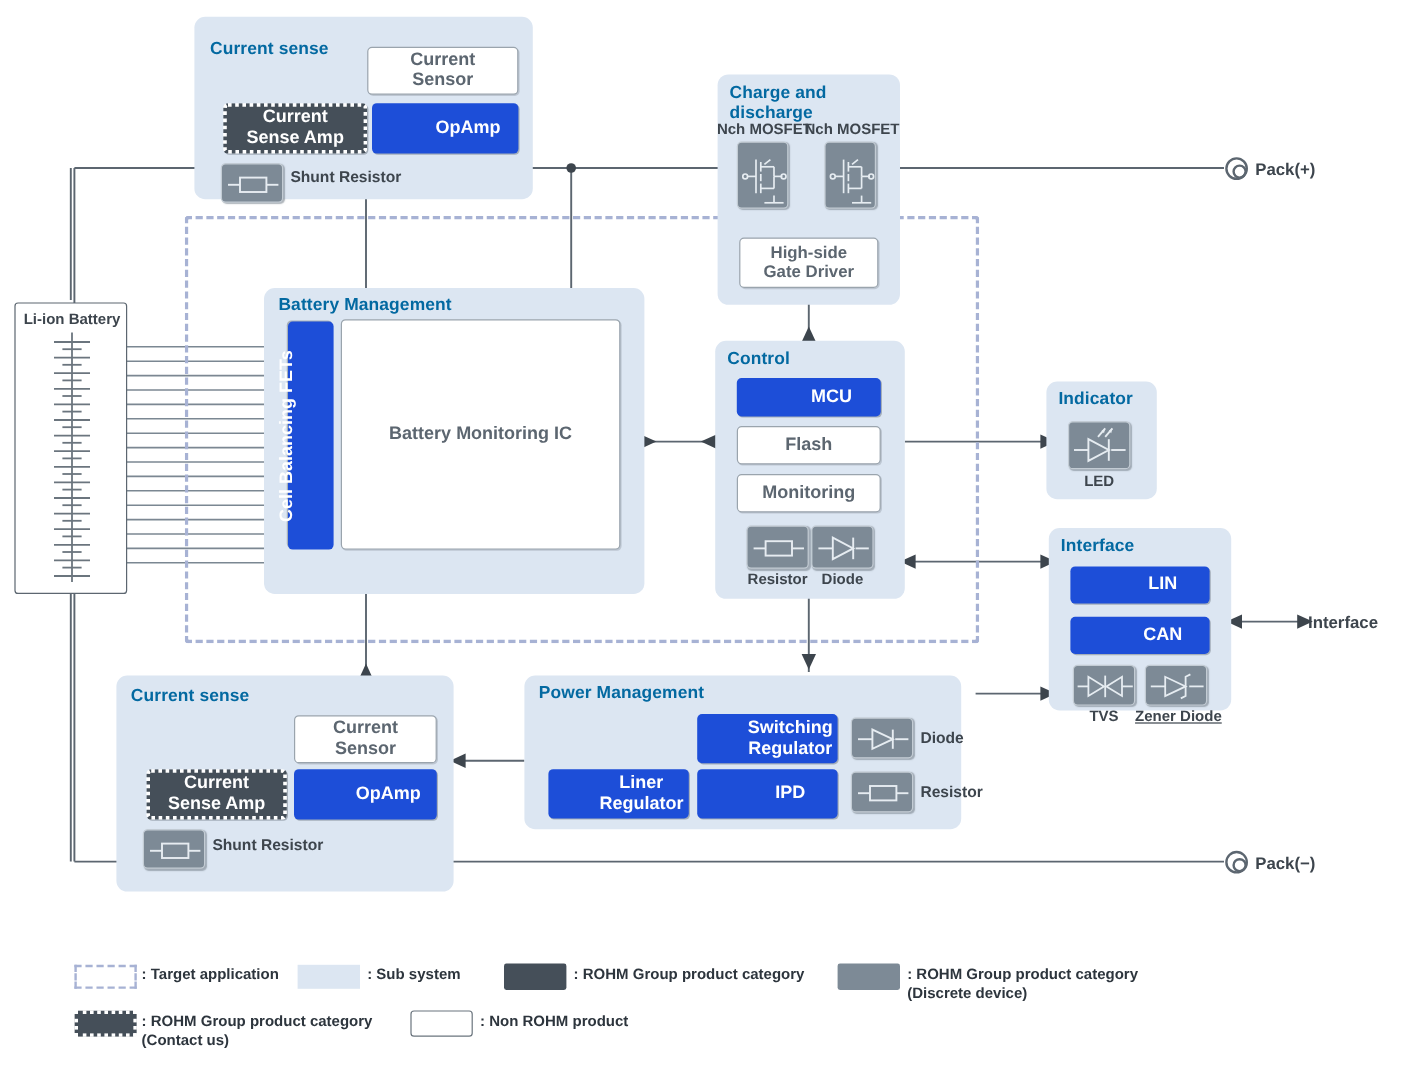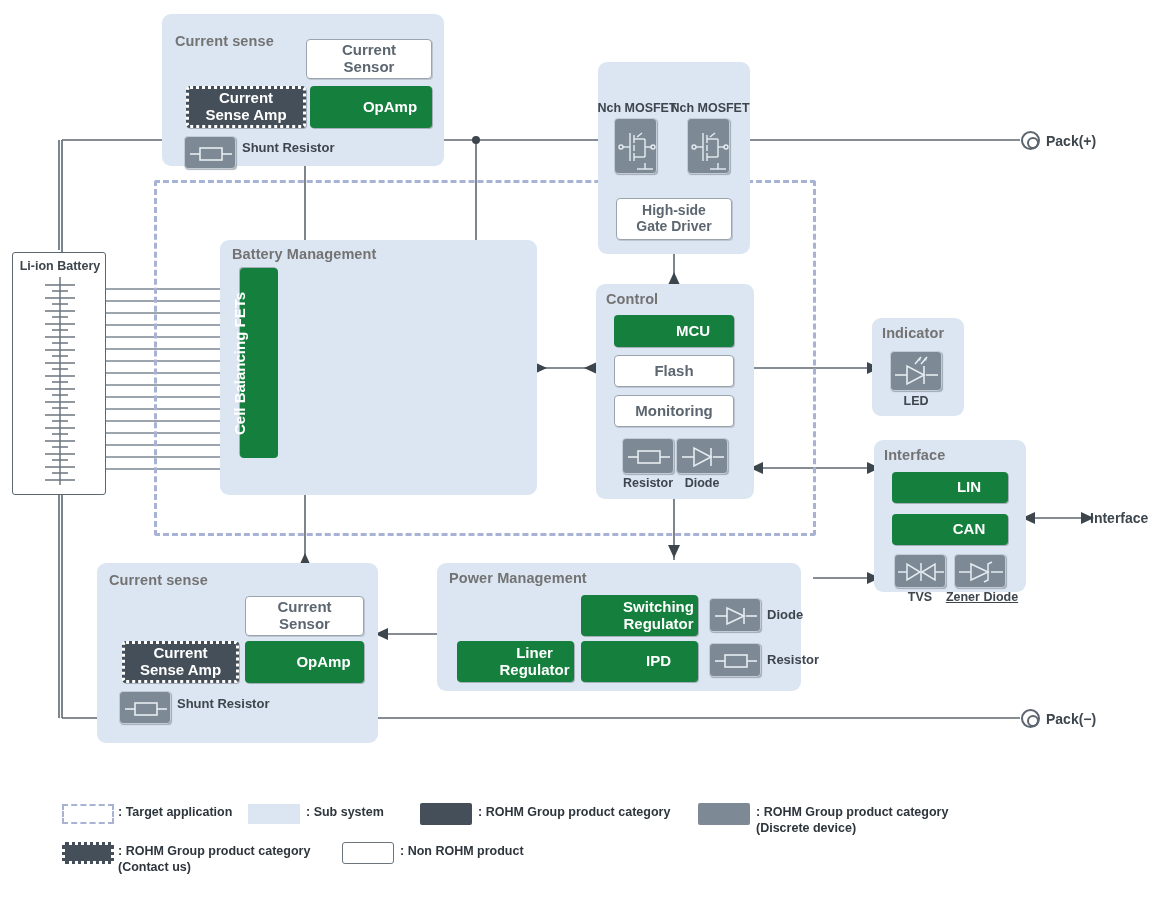--- a/index.html
+++ b/index.html
@@ -3,26 +3,26 @@
 <meta charset="utf-8">
 <style>
   html,body{margin:0;padding:0;background:#ffffff;}
   body{font-family:"Liberation Sans",sans-serif;}
   #stage{position:relative;width:1170px;height:900px;overflow:hidden;background:#fff;}
 
   .abs{position:absolute;box-sizing:border-box;}
 
   
   .subsys{background:#dce6f2;border-radius:9px;}
-  .subsys-title{color:#737373;font-weight:bold;font-size:14.5px;letter-spacing:.1px;}
+  .subsys-title{color:#0369a1;font-weight:bold;font-size:14.5px;letter-spacing:.1px;}
 
   
   .blk{display:flex;align-items:center;justify-content:center;text-align:center;
        border-radius:4px;box-sizing:border-box;line-height:1.12;}
-  .blk-dark{background:#15803d;color:#ffffff;font-weight:bold;font-size:15px;
+  .blk-dark{background:#1d4ed8;color:#ffffff;font-weight:bold;font-size:15px;
             box-shadow:1px 1px 0 rgba(120,130,140,.55);padding-left:38px;}
   .blk-white{background:#ffffff;color:#5c6670;font-weight:bold;font-size:15px;
              border:1.5px solid #9aa4ad;box-shadow:1px 1px 0 rgba(150,160,170,.45);}
   .blk-contact{background:#454f59;color:#ffffff;font-weight:bold;font-size:15px;
                border:3px dotted #ffffff;box-shadow:1px 1px 0 rgba(120,130,140,.55);}
   .blk-disc{background:#7d8a96;border:1.5px solid #c3ccd4;border-radius:4px;
             box-shadow:1px 1px 1px rgba(120,130,140,.6);}
 
   .caption{color:#3d454d;font-weight:bold;font-size:13px;white-space:nowrap;}
   .caption-c{color:#3d454d;font-weight:bold;font-size:12.5px;white-space:nowrap;text-align:center;}
@@ -199,20 +199,21 @@
           <line x1="5" y1="17" x2="15" y2="17"></line>
             <line x1="37" y1="17" x2="47" y2="17"></line>
           <rect x="15" y="11" width="22" height="12"></rect>
         </g>
       </svg>
     </div>
     <div class="caption abs" style="left:80px;top:126px;">Shunt Resistor</div>
   </div>
 
   <div class="abs subsys" style="left:598px;top:62px;width:152px;height:192px;">
+    <div class="subsys-title abs" style="left:10px;top:8px;">Charge and discharge</div>
 
     <div class="caption-c abs" style="left:-1px;top:39px;width:80px;">Nch MOSFET</div>
     <div class="caption-c abs" style="left:72px;top:39px;width:80px;">Nch MOSFET</div>
 
     <div class="blk-disc abs" style="left:16px;top:56px;width:43px;height:56px;">
       <svg style="width:43px;height:56px;">
         <g stroke="#e6ecf1" stroke-width="1.4" fill="none">
           <line x1="8" y1="28" x2="15" y2="28"></line>
             <circle cx="6" cy="28" r="2"></circle>
           <line x1="15" y1="14" x2="15" y2="42"></line>
@@ -260,20 +261,23 @@
     </div>
   </div>
 
   <div class="abs subsys" style="left:220px;top:240px;width:317px;height:255px;">
     <div class="subsys-title abs" style="left:12px;top:6px;">Battery Management</div>
 
     <div class="blk blk-dark abs vert" style="left:20px;top:28px;width:34px;height:190px;font-size:15px;">
       <span>Cell Balancing FETs</span>
     </div>
 
+    <div class="blk blk-white abs" style="left:64px;top:26px;width:233px;height:192px;font-size:15px;">
+      <span>Battery Monitoring IC</span>
+    </div>
   </div>
 
   <div class="abs subsys" style="left:596px;top:284px;width:158px;height:215px;">
     <div class="subsys-title abs" style="left:10px;top:7px;">Control</div>
 
     <div class="blk blk-dark abs" style="left:18px;top:31px;width:120px;height:32px;">
       <span>MCU</span>
     </div>
     <div class="blk blk-white abs" style="left:18px;top:71px;width:120px;height:32px;">
       <span>Flash</span>

